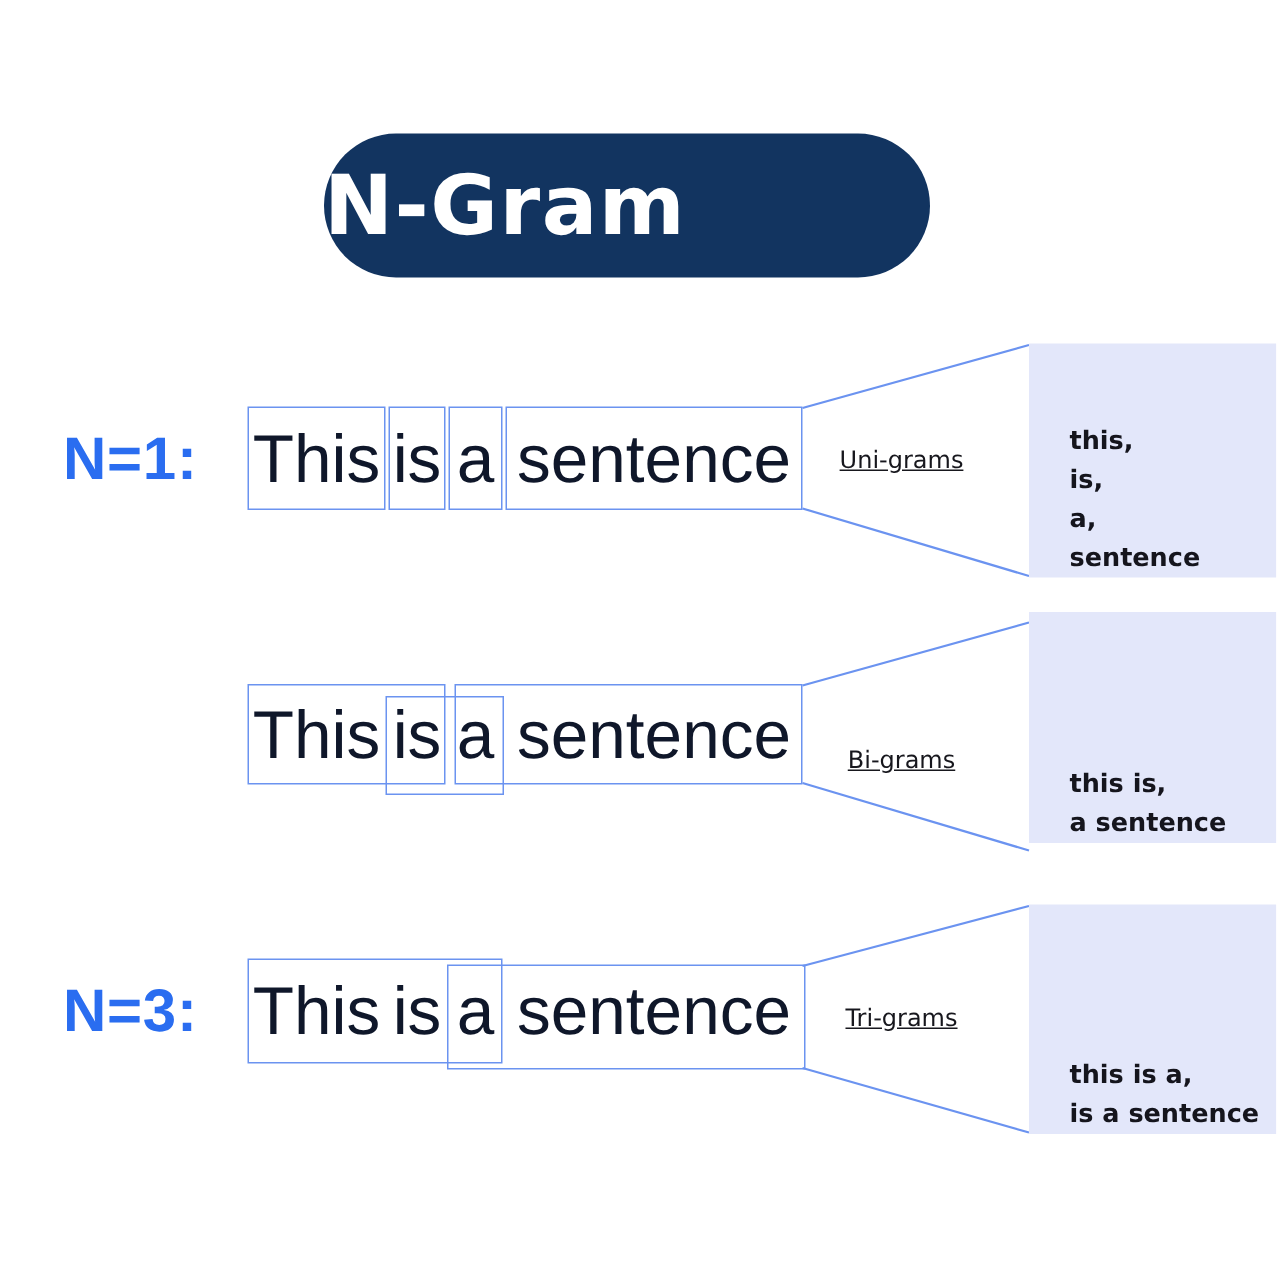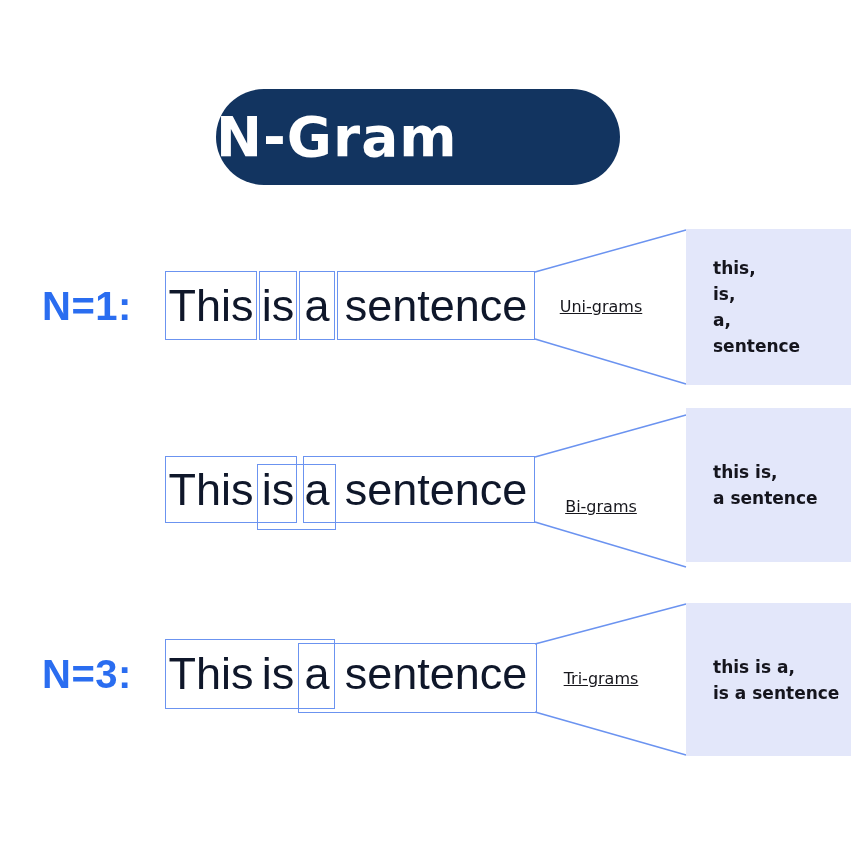--- a/index.html
+++ b/index.html
@@ -31,21 +31,21 @@
     pointer-events:none;
   }
   .glabel{
     left:537px;width:128px;text-align:center;color:#17171d;
     font-size:16px;line-height:20px;
     font-family:"DejaVu Sans","Liberation Sans",sans-serif;
     text-decoration:underline;
   }
   .result{
     left:686px;width:165px;background:#e3e7fa;
-    display:flex;flex-direction:column;justify-content:center;
+    display:flex;flex-direction:column;justify-content:flex-end;
     box-sizing:border-box;padding-left:27px;
   }
   .rline{
     font-size:17px;line-height:26px;font-weight:600;color:#15151d;
     font-family:"DejaVu Sans","Liberation Sans",sans-serif;white-space:nowrap;
   }
   svg.connectors{position:absolute;left:0;top:0;pointer-events:none;}
 </style>
 </head>
 <body>

